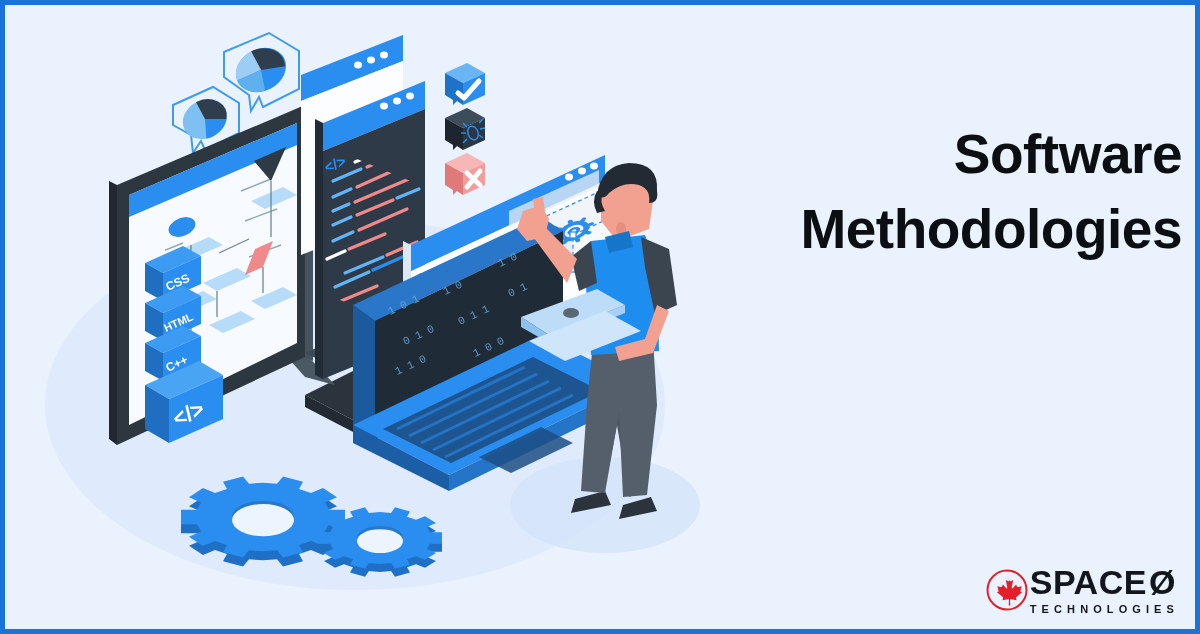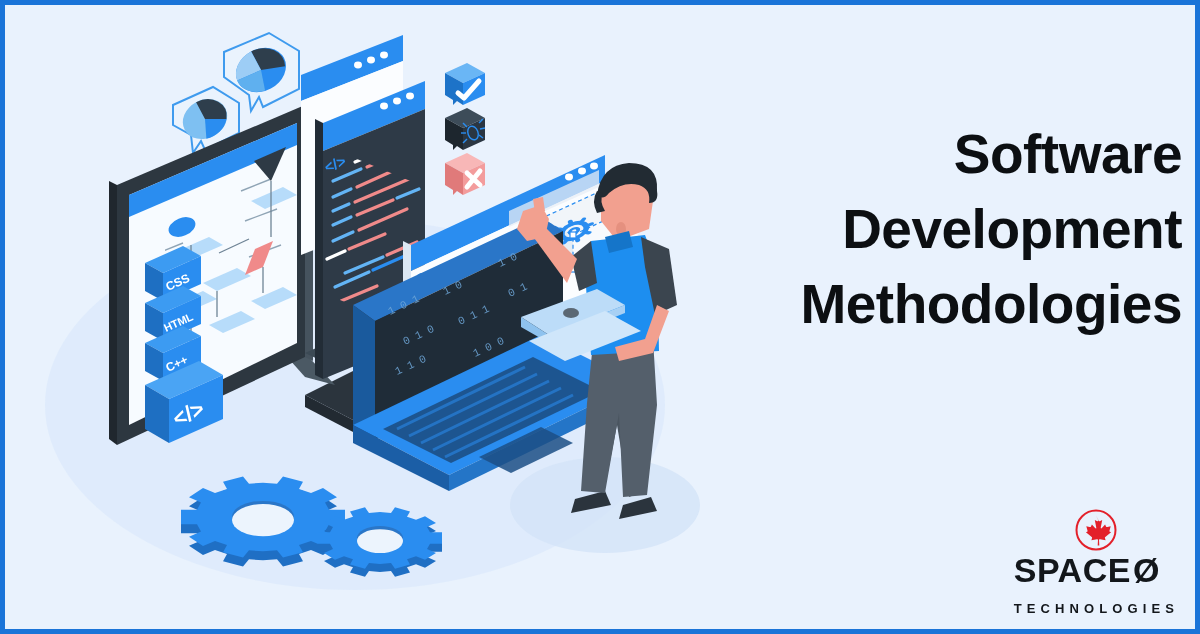--- a/index.html
+++ b/index.html
@@ -34,32 +34,31 @@
     letter-spacing:-0.5px;
   }
   #headline div{white-space:nowrap;text-align:right;}
   #logo{
     position:absolute;
     right:16px;
     bottom:14px;
     display:flex;
     align-items:center;
     gap:1px;
-    flex-direction:column;
   }
   #logo .mark{width:44px;height:44px;display:block;}
   #logo .words{display:flex;flex-direction:column;line-height:1;}
   #logo .w-main{
     font-size:34px;font-weight:bold;color:#13171b;
     letter-spacing:0.5px;display:flex;align-items:center;
   }
   #logo .w-main .zero{display:inline-block;margin-left:2px;}
   #logo .w-sub{
-    font-size:13px;font-weight:bold;color:#13171b;
-    letter-spacing:5.1px;margin-top:15px;text-align:center;
+    font-size:11px;font-weight:bold;color:#13171b;
+    letter-spacing:5.1px;margin-top:5px;text-align:center;
   }
 </style>
 </head>
 <body>
 
 <div id="banner">
 
   <svg id="art" viewBox="0 0 700 624" xmlns="http://www.w3.org/2000/svg">
     <defs>
       <clipPath id="clipCodeScr">
@@ -470,21 +469,20 @@
                    L-45,-42 L-36,-35 L-27,-41 L-30,-51 L-15,-59 L-11,-48 Z" fill="#2a8df0"></path>
           <ellipse cx="0" cy="0" rx="23" ry="23" fill="#2a76c8"></ellipse>
           <ellipse cx="0" cy="6" rx="23" ry="23" fill="#ecf4fd"></ellipse>
         </g>
       </g>
     </g>
   </svg>
 
   <div id="headline">
     <div>Software</div>
-    <div>Development</div>
     <div>Methodologies</div>
   </div>
 
   <div id="logo">
     <svg class="mark" viewBox="0 0 44 44" xmlns="http://www.w3.org/2000/svg">
       <circle cx="22" cy="22" r="19.5" fill="none" stroke="#e3202a" stroke-width="2"></circle>
       <path fill="#e3202a" d="M22 7.5 l2.6 5.1 c0.4 0.8 1 0.7 1.7 0.3 l1.9-1 -1.4 7.3
                c-0.3 1.4 0.6 1.4 1.1 0.8 l3.2-3.6 0.9 2 c0.3 0.7 0.8 0.6 1.4 0.5 l3.3-0.7
                -1.1 4 c-0.2 0.9-0.4 1.2 0.3 1.5 l1.2 0.6 -5.8 4.7 c-0.6 0.5-0.4 0.7-0.2 1.5
                l0.5 1.7 -5.5-1 c-0.7-0.1-1.1 0-1.1 0.6 l0.3 5.7 -1.6 0 0.3-5.7

